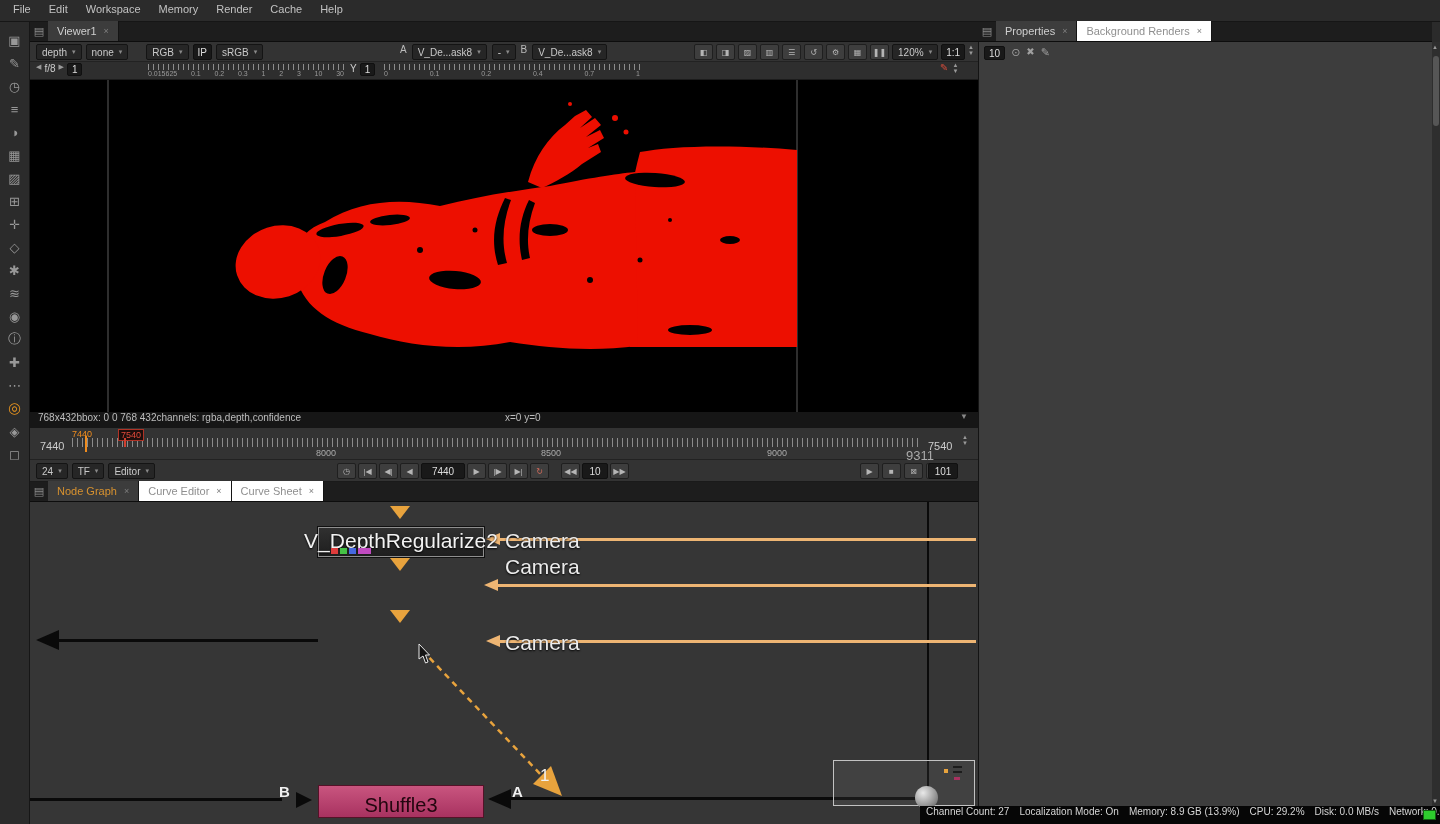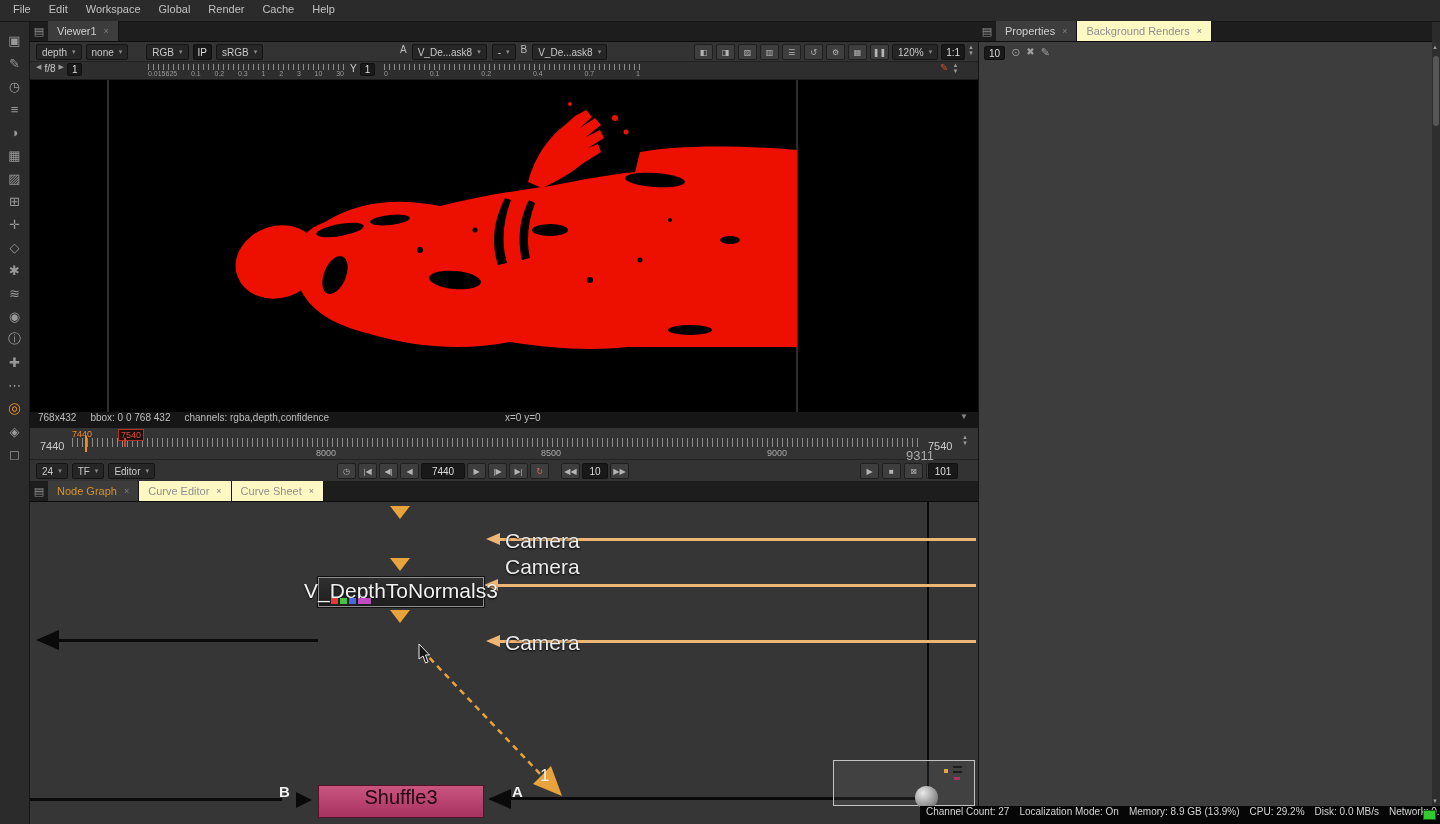--- a/index.html
+++ b/index.html
@@ -6,21 +6,21 @@
 html,body{width:1440px;height:824px;overflow:hidden;background:#2b2b2b;
   font-family:"Liberation Sans","DejaVu Sans",sans-serif}
 #root{position:relative;width:1440px;height:824px;color:#c4c4c4;font-size:11px}
 .abs{position:absolute}
 .flex{display:flex;align-items:flex-start}
 .menu-item{padding:3px 9px;font-size:11px;color:#c2c2c2;cursor:default}
 .tool{width:22px;height:20px;display:flex;align-items:center;justify-content:center;color:#989898;font-size:13px}
 .tool.accent{color:#e8941f;font-size:15px;font-weight:bold}
 .tabbar{background:#1d1d1d;border-bottom:1px solid #0d0d0d;display:flex;align-items:flex-end}
 .tab{display:inline-flex;align-items:center;gap:7px;height:20px;padding:0 9px;background:#3c3c3c;color:#cfcfcf;border-right:1px solid #141414;font-size:11px;white-space:nowrap}
-.tab.inactive{background:#fef9c3;color:#8f8f8f}
+.tab.inactive{background:#ffffff;color:#8f8f8f}
 .tab .close{color:#7f7f7f;font-size:9px}
 .tab.ngactive{color:#d8922f}
 .panel-icon{width:18px;height:20px;display:flex;align-items:center;justify-content:center;color:#8f8f8f;font-size:11px}
 .dd{display:inline-flex;align-items:center;gap:5px;height:16px;padding:0 5px;background:#262626;border:1px solid #141414;border-radius:2px;font-size:10px;color:#c9c9c9;white-space:nowrap}
 .dd::after{content:"▾";font-size:7px;color:#8a8a8a}
 .fieldbox{height:16px;padding:0 4px;background:#191919;border:1px solid #101010;border-radius:2px;color:#ddd;font-size:10px;display:inline-flex;align-items:center;justify-content:center}
 .ibtn{min-width:19px;height:16px;display:inline-flex;align-items:center;justify-content:center;background:#3e3e3e;border:1px solid #1f1f1f;border-radius:2px;color:#b5b5b5;font-size:8px;padding:0 2px}
 .ticks{background-image:repeating-linear-gradient(90deg,#8c8c8c 0,#8c8c8c 1px,transparent 1px,transparent 5px)}
 .tinylbl{font-size:7px;color:#9a9a9a}
 .caretcol{display:flex;flex-direction:column;line-height:6px;font-size:6px;color:#9a9a9a}
@@ -39,21 +39,21 @@
 </style>
 </head>
 <body>
 
 <div id="root">
 
   <div class="abs flex" style="left:0;top:0;width:1440px;height:22px;background:#2b2b2b;border-bottom:1px solid #161616;padding-left:4px">
     <span class="menu-item">File</span>
     <span class="menu-item">Edit</span>
     <span class="menu-item">Workspace</span>
-    <span class="menu-item">Global</span>
+    <span class="menu-item">Memory</span>
     <span class="menu-item">Render</span>
     <span class="menu-item">Cache</span>
     <span class="menu-item">Help</span>
   </div>
 
   <div class="abs" style="left:0;top:22px;width:30px;height:802px;background:#2b2b2b;border-right:1px solid #161616;display:flex;flex-direction:column;align-items:center;padding-top:8px;gap:3px">
     <div class="tool">▣</div>
     <div class="tool">✎</div>
     <div class="tool">◷</div>
     <div class="tool">≡</div>
@@ -200,21 +200,21 @@
         <path d="M492,180 C487,158 490,138 499,120 L505,123 C498,142 496,160 500,178 Z"></path>
         <circle cx="390" cy="170" r="3"></circle>
           <circle cx="445" cy="150" r="2.5"></circle>
           <circle cx="560" cy="200" r="3"></circle>
         <circle cx="610" cy="180" r="2.5"></circle>
           <circle cx="640" cy="140" r="2"></circle>
       </g>
     </svg>
   </div>
 
-  <div class="abs flex" style="left:30px;top:412px;width:948px;height:24px;background:#161616;font-size:10px;color:#bdbdbd;padding:0 8px;gap:14px">
+  <div class="abs flex" style="left:30px;top:412px;width:948px;height:24px;background:#161616;font-size:10px;color:#bdbdbd;padding:0 8px;">
     <span>768x432</span>
     <span>bbox: 0 0 768 432</span>
     <span>channels: rgba,depth,confidence</span>
     <span style="position:absolute;left:475px">x=0 y=0</span>
     <span style="position:absolute;right:10px;color:#888;font-size:8px">▼</span>
   </div>
 
   <div class="abs" style="left:30px;top:428px;width:948px;height:32px;background:#333;border-bottom:1px solid #222"></div>
   <span class="abs" style="left:40px;top:440px;font-size:11px;color:#ccc">7440</span>
   <div class="abs ticks" style="left:72px;top:438px;width:850px;height:9px"></div>
@@ -299,30 +299,30 @@
   <div class="abs tri-left-o" style="left:486px;top:533px"></div>
   <div class="abs wire" style="left:498px;top:584px;width:478px"></div>
   <div class="abs tri-left-o" style="left:484px;top:579px"></div>
   <div class="abs wire" style="left:500px;top:640px;width:476px"></div>
   <div class="abs tri-left-o" style="left:486px;top:635px"></div>
 
   <div class="abs tri-down" style="left:390px;top:506px"></div>
   <div class="abs tri-down" style="left:390px;top:558px"></div>
   <div class="abs tri-down" style="left:390px;top:610px"></div>
 
-  <div class="node" style="left:318px;top:577px">
-    <span class="nlabel">V_DepthToNormals3</span>
+  <div class="node" style="left:318px;top:527px">
+    <span class="nlabel">V_DepthRegularize2</span>
     <span class="chips">
       <span class="chip" style="background:#e03c3c"></span>
         <span class="chip" style="background:#46c246"></span>
       <span class="chip" style="background:#4668e0"></span>
         <span class="chip" style="background:#c04ac0;width:13px"></span>
     </span>
   </div>
-  <div class="abs" style="left:318px;top:785px;width:166px;height:33px;background:linear-gradient(#c9557f,#a83260);border:1px solid #551228;display:flex;align-items:flex-start;justify-content:center">
+  <div class="abs" style="left:318px;top:785px;width:166px;height:33px;background:linear-gradient(#c9557f,#a83260);border:1px solid #551228;display:flex;align-items:flex-end;justify-content:center">
     <span style="font-size:20px;color:#23060f">Shuffle3</span>
   </div>
 
   <span class="cam" style="left:505px;top:529px">Camera</span>
   <span class="cam" style="left:505px;top:555px">Camera</span>
   <span class="cam" style="left:505px;top:631px">Camera</span>
 
   <svg class="abs" style="left:30px;top:502px;pointer-events:none" width="948" height="322" viewBox="0 0 948 322">
     <line x1="392" y1="148" x2="514" y2="276" stroke="#e8a33d" stroke-width="2.5" stroke-dasharray="6 5"></line>
     <polygon points="532,294 503,282 521,264" fill="#e8a33d"></polygon>

